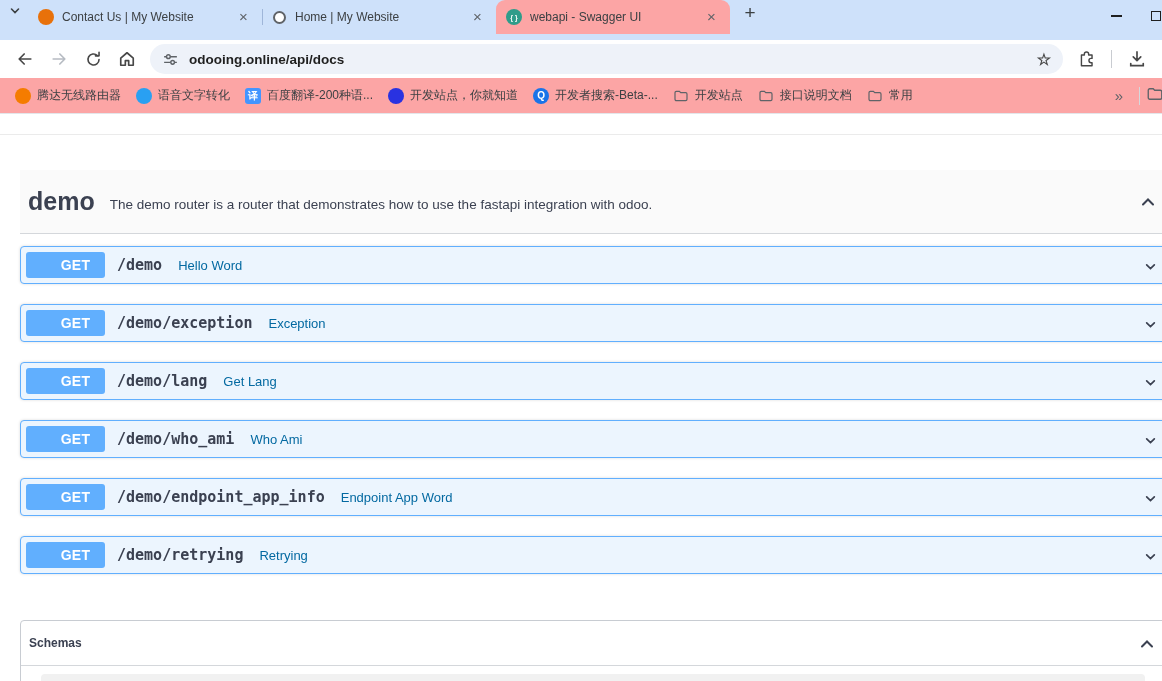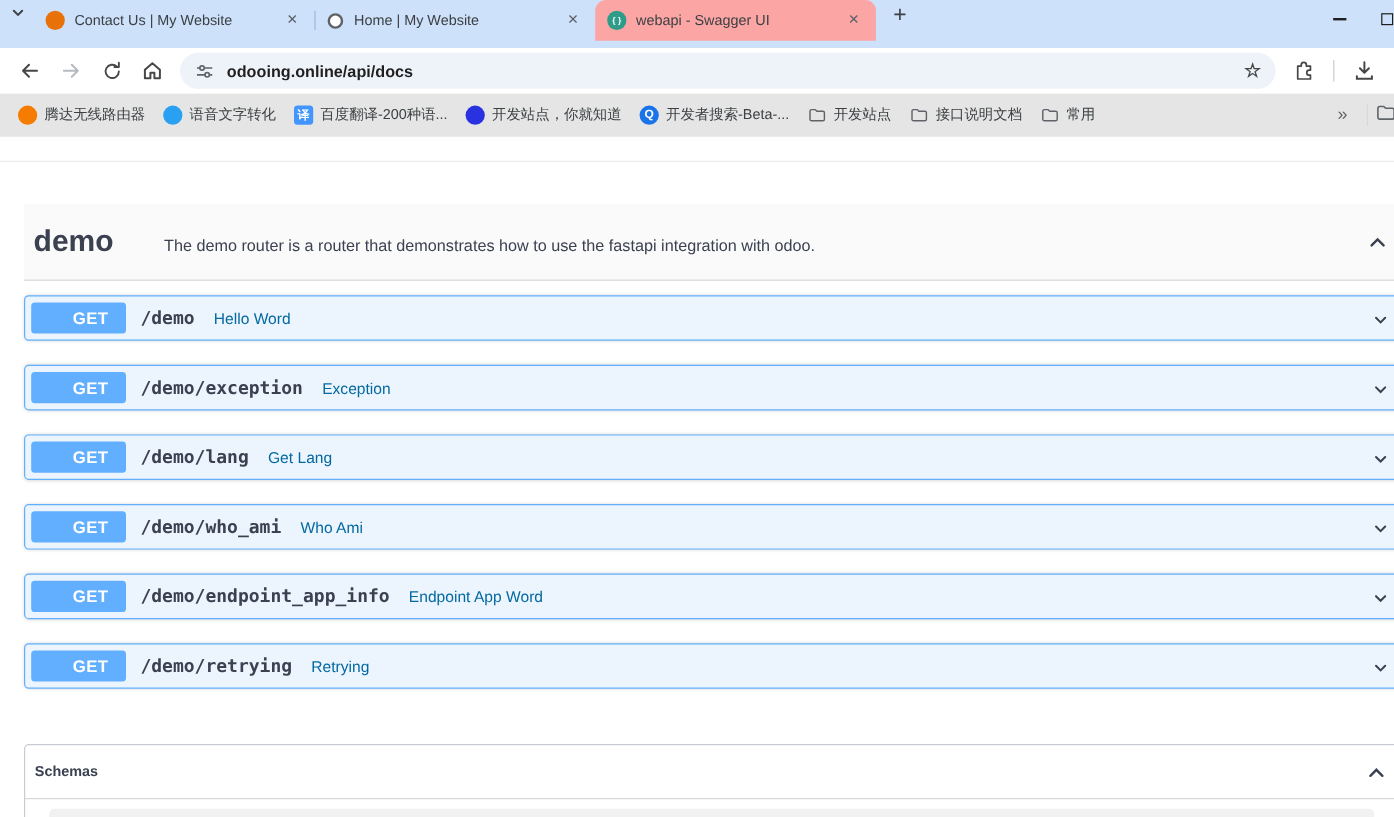--- a/index.html
+++ b/index.html
@@ -25,32 +25,32 @@
 
   
   .toolbar { height:38px; background:#fff; display:flex; align-items:center; padding:0 8px; }
   .nav-btn { width:30px; height:30px; border-radius:50%; display:flex; align-items:center; justify-content:center; margin:0 2px; flex:none; }
   .omnibox { flex:1; height:30px; border-radius:15px; background:#eef2f9; display:flex; align-items:center; padding:0 12px; margin:0 6px; min-width:0;font-weight:bold; }
   .url { font-size:13.5px; color:#1f1f1f; margin-left:10px; flex:1; white-space:nowrap; overflow:hidden; }
   .star-btn { font-size:16px; color:#474747; margin-left:8px; flex:none; }
   .tool-divider { width:1px; height:18px; background:#c9ccd1; margin:0 8px; flex:none; }
 
   
-  .bookmarks { height:36px; background:#e5e5e5; display:flex; align-items:center; padding:0 8px; border-bottom:1px solid #e4e6ea; font-size:12px; color:#3c4043; }
+  .bookmarks { height:36px; background:#fca5a5; display:flex; align-items:center; padding:0 8px; border-bottom:1px solid #e4e6ea; font-size:12px; color:#3c4043; }
   .bm { display:flex; align-items:center; padding:3px 7px; border-radius:7px; margin-right:1px; white-space:nowrap; flex:none; }
   .bm-dot { width:16px; height:16px; border-radius:50%; margin-right:6px; color:#fff; font-size:10px; font-weight:700; display:flex; align-items:center; justify-content:center; flex:none; }
   .bm-spacer { flex:1; }
   .overflow-chev { font-size:15px; color:#5f6368; padding:0 10px; flex:none; }
   .bm-divider { width:1px; height:18px; background:#d5d8dc; margin:0 6px; flex:none; }
   .other-bookmarks { margin-right:-10px; flex:none; }
 
   
   .content { position:relative; height:567px; background:#fff; overflow:hidden; }
   .top-divider { margin-top:20px; border-top:1px solid #ebebeb; height:0; }
-  .tag-section { margin:35px 0 0 20px; height:64px; display:flex; align-items:center; border-bottom:1px solid #d4d7db; background:#fafafa; position:relative; padding-left:8px; padding-right:40px;gap:27px; }
+  .tag-section { margin:35px 0 0 20px; height:64px; display:flex; align-items:center; border-bottom:1px solid #d4d7db; background:#fafafa; position:relative; padding-left:8px; padding-right:40px; }
   .tag-title { font-size:25px; font-weight:700; color:#3b4151; }
   .tag-desc { font-size:13.5px; color:#3b4151; margin-left:15px; margin-top:5px; }
   .tag-chev { position:absolute; right:4px; top:22px; }
 
   .opblocks { margin:0 -4px 0 20px; }
   .opblock { height:38px; margin-top:20px; border:1px solid #61affe; border-radius:4px; background:#ecf5fe; box-shadow:0 0 3px rgba(0,0,0,.15); display:flex; align-items:center; padding-left:5px; position:relative; }
   .opblock:first-child { margin-top:12px; }
   .method { min-width:79px; height:26px; border-radius:3px; background:#61affe; color:#fff; font-weight:700; font-size:14px; display:flex; align-items:center; justify-content:center; letter-spacing:.3px; flex:none;padding-left:20px; }
   .path { margin-left:12px; font-family:"DejaVu Sans Mono", monospace; font-weight:700; font-size:15px; color:#3b4151; }
   .summary { margin-left:16px; font-size:13px; color:#0369a1; }

